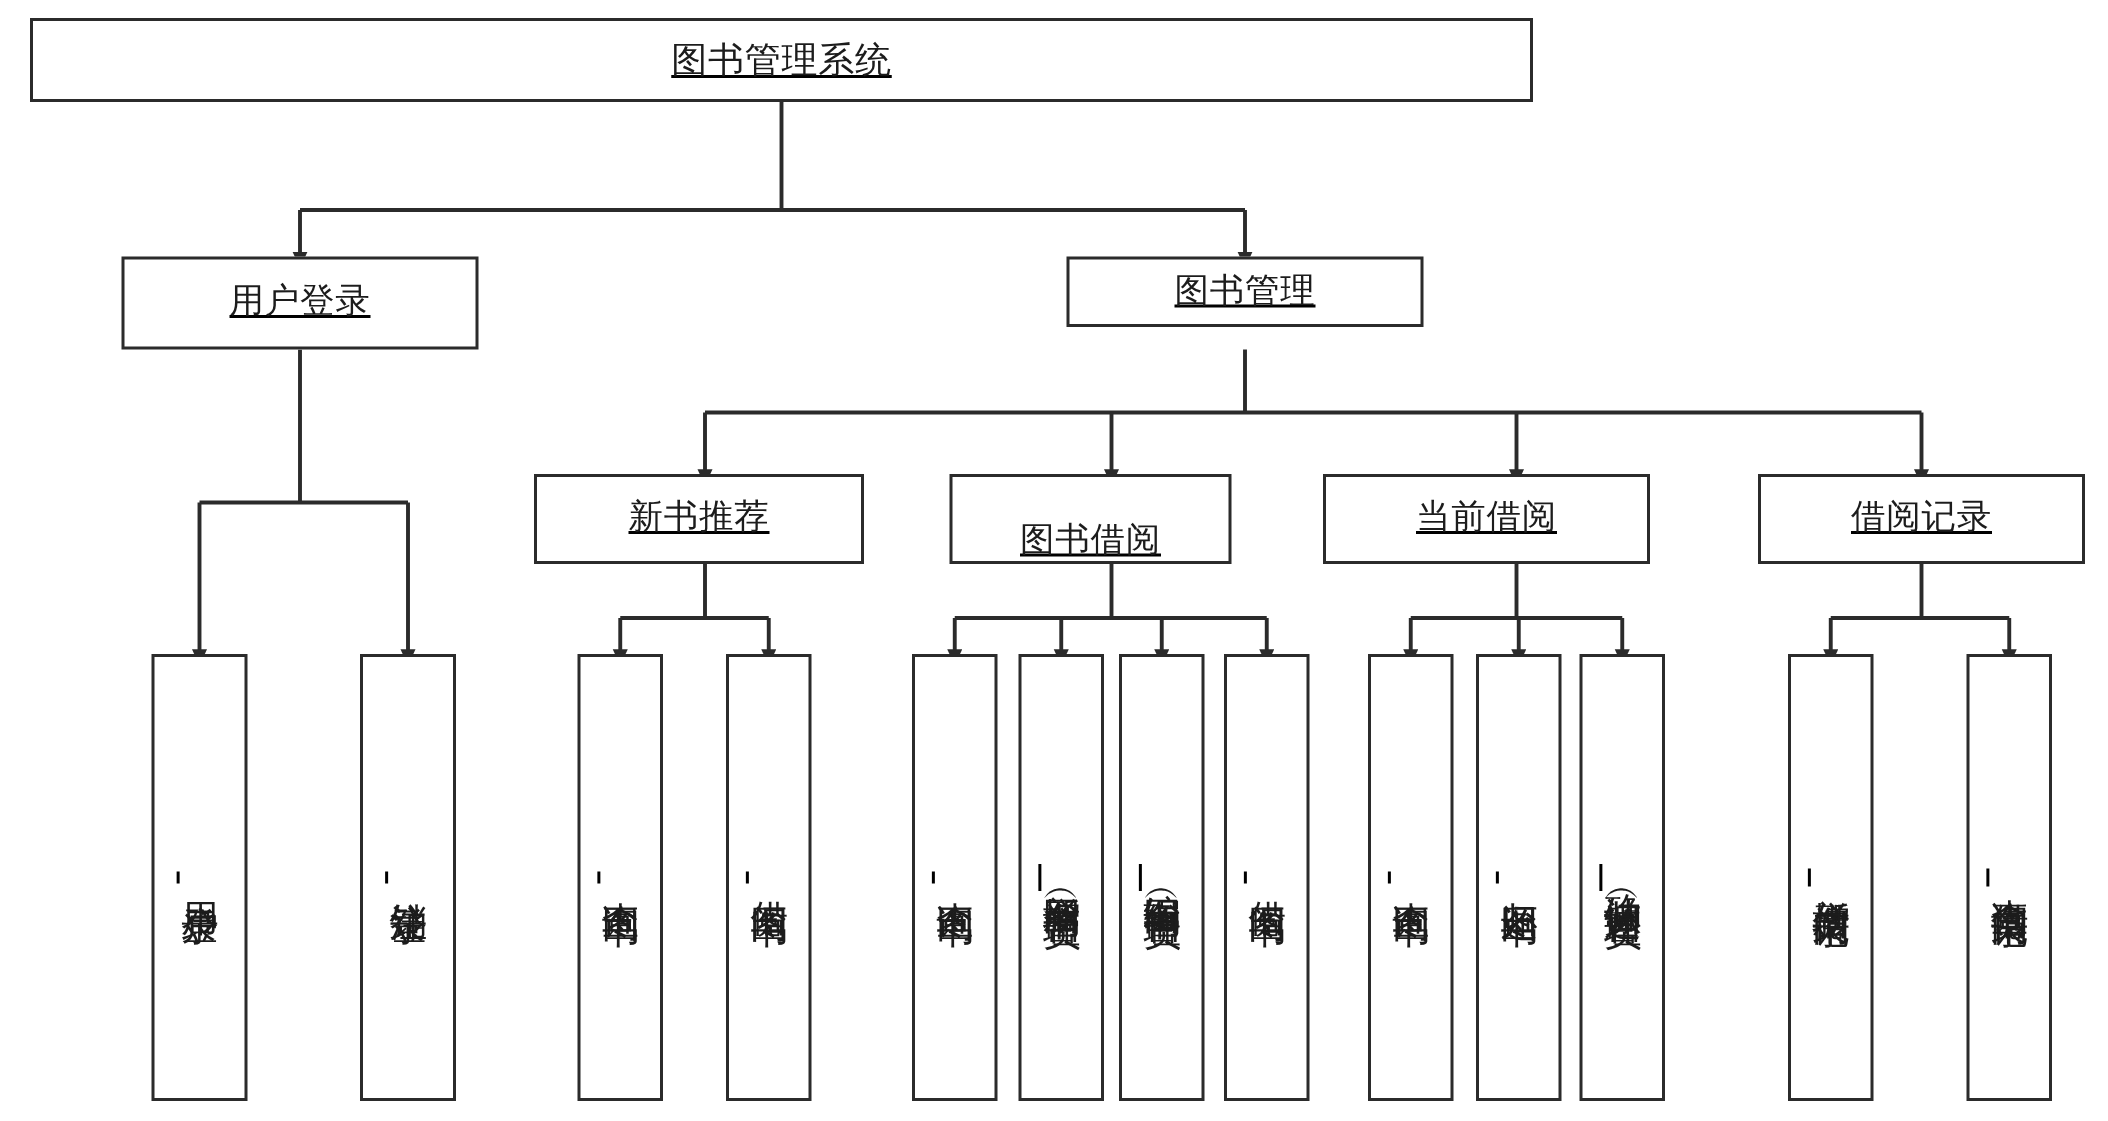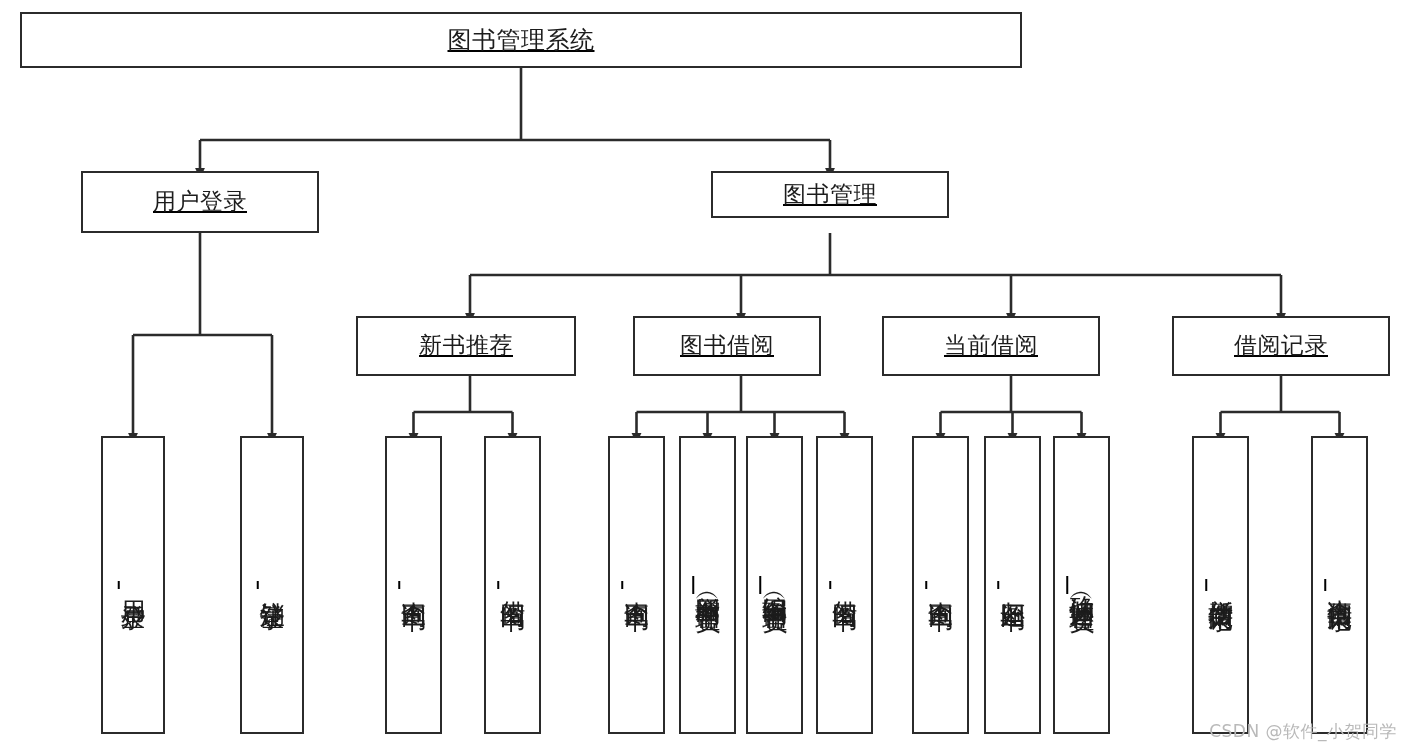--- a/index.html
+++ b/index.html
@@ -124,21 +124,21 @@
       </div>
       <div class="node-box horizontal" style="left: 81px; top: 171px; width: 238px; height: 62px;">
         <span class="node-label">用户登录</span>
       </div>
       <div class="node-box horizontal" style="left: 711px; top: 171px; width: 238px; height: 47px;">
         <span class="node-label">图书管理</span>
       </div>
       <div class="node-box horizontal" style="left: 356px; top: 316px; width: 220px; height: 60px;">
         <span class="node-label">新书推荐</span>
       </div>
-      <div class="node-box horizontal" style="left: 633px; top: 316px; width: 188px; height: 60px;">
+      <div class="node-box horizontal" style="left: 633px; top: 316px; width: 188px; height: 60px; align-items: flex-end;">
         <span class="node-label">图书借阅</span>
       </div>
       <div class="node-box horizontal" style="left: 882px; top: 316px; width: 218px; height: 60px;">
         <span class="node-label">当前借阅</span>
       </div>
       <div class="node-box horizontal" style="left: 1172px; top: 316px; width: 218px; height: 60px;">
         <span class="node-label">借阅记录</span>
       </div>
       <div class="node-box vertical" style="left: 101px; top: 436px; width: 64px; height: 298px;">
         <span class="node-label">用户登录</span>
@@ -174,14 +174,13 @@
         <span class="node-label">确认归还（管理员）</span>
       </div>
       <div class="node-box vertical" style="left: 1192px; top: 436px; width: 57px; height: 298px;">
         <span class="node-label">新增借阅记录</span>
       </div>
       <div class="node-box vertical" style="left: 1311px; top: 436px; width: 57px; height: 298px;">
         <span class="node-label">查询借阅记录</span>
       </div>
     </div>
 
-  <div class="watermark">CSDN @软件_小贺同学</div>
 </div>
 
 </body></html>

